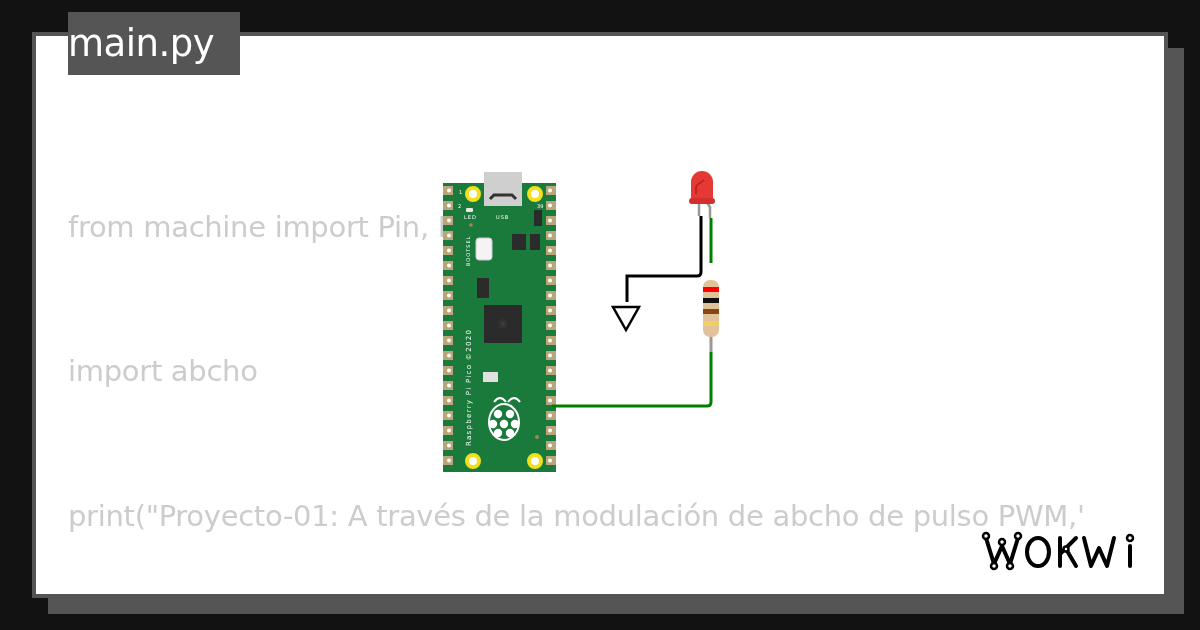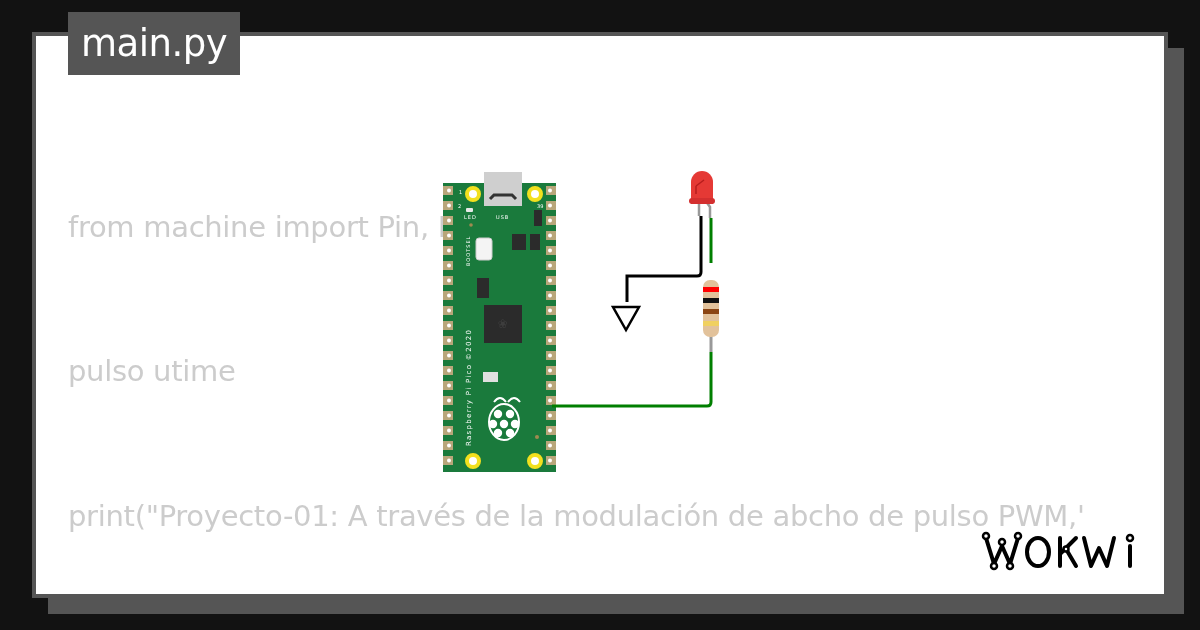--- a/index.html
+++ b/index.html
@@ -31,39 +31,38 @@
       letter-spacing: -0.3px;
     }
     .code li { height: 48.3px; }
     .filetab {
       position: absolute; left: 68px; top: 12px;
       height: 63px; width: 172px;
       background: #555555;
       color: #ffffff;
       font-size: 37px;
       line-height: 63px;
-      text-align: center;
       letter-spacing: -0.5px;
     }
     .diagram { position: absolute; left: 0; top: 0; width: 1200px; height: 630px; pointer-events: none; }
     .diagram * { pointer-events: auto; }
     .logo {
       position: absolute; left: 978px; top: 528px;
       width: 172px; height: 46px;
     }
   </style>
 </head>
 <body>
 
 <div class="shadow"></div>
 
 <div class="panel">
   <ul class="code">
     <li>from machine import Pin, PWM</li>
-    <li>pulso utime</li>
+    <li>import abcho</li>
     <li>print("Proyecto-01: A través de la modulación de abcho de pulso PWM,'</li>
     
     
     
     
     
     
     
     
   </ul>

